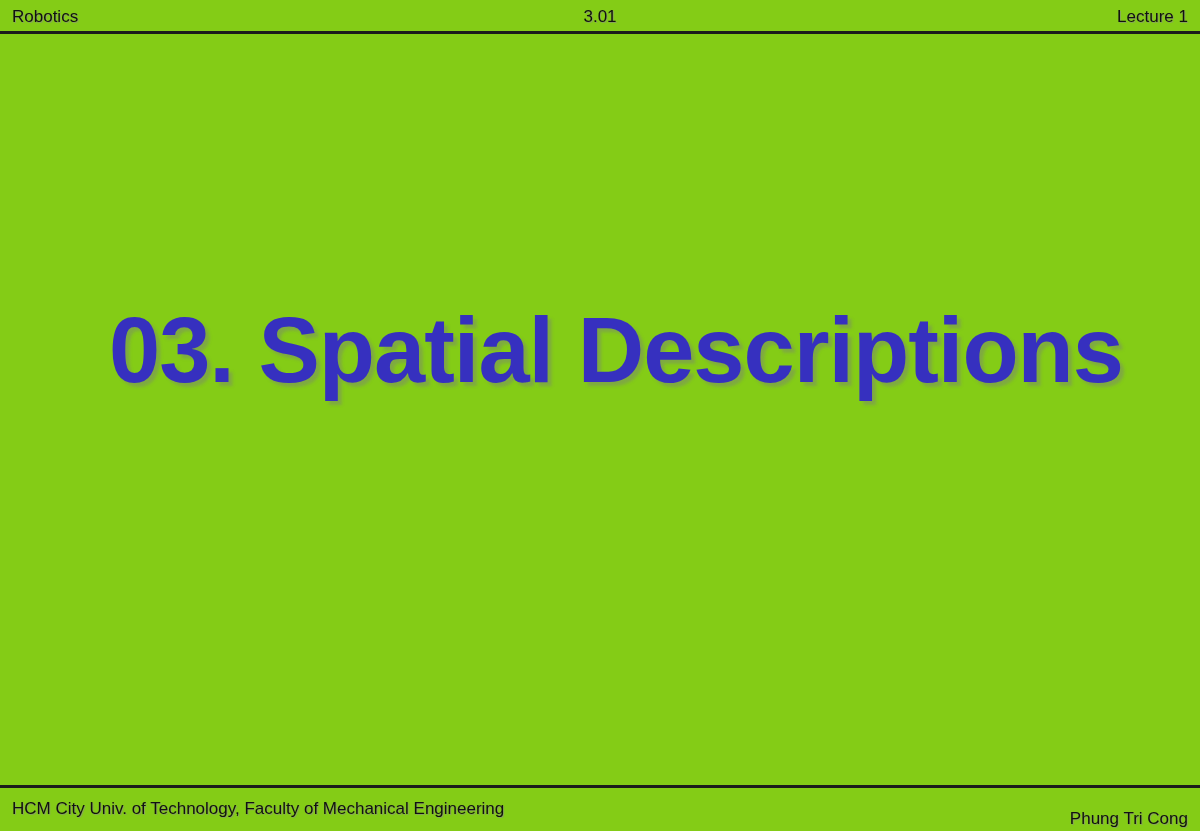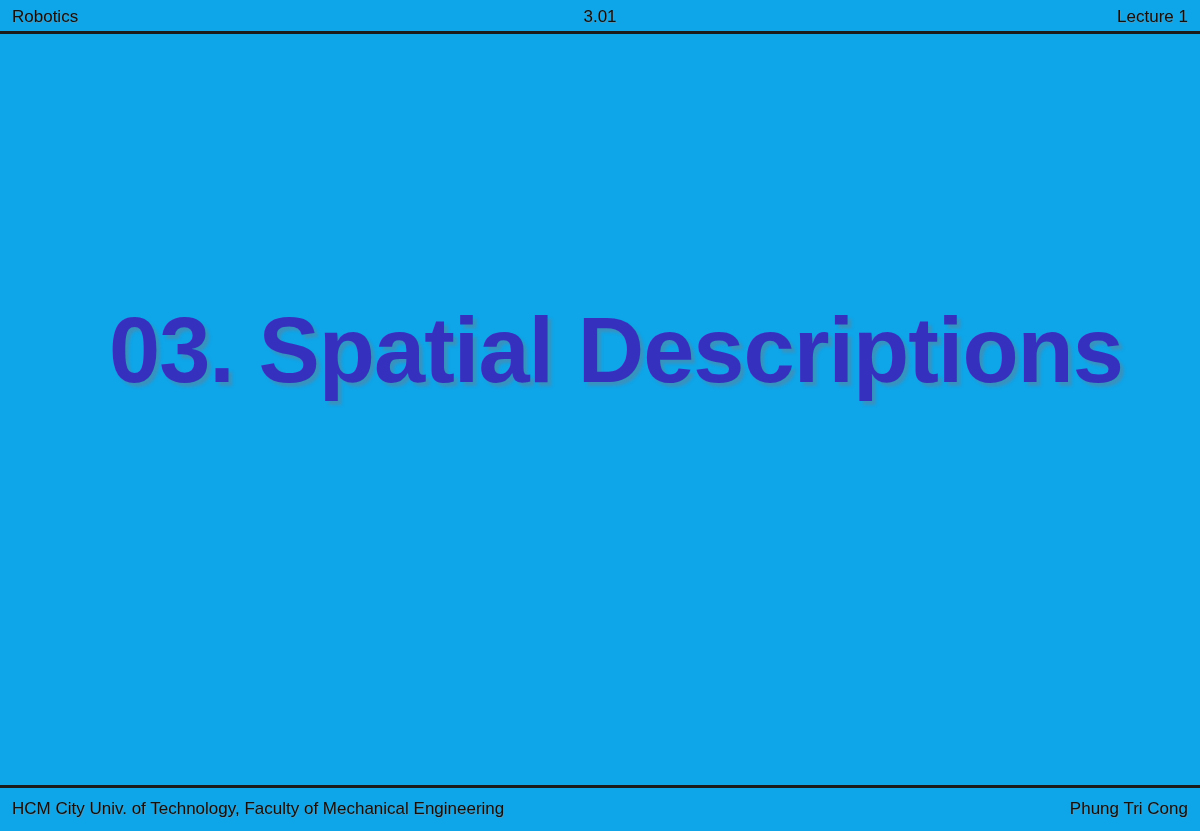--- a/index.html
+++ b/index.html
@@ -10,21 +10,21 @@
   }
   body {
     font-family: "Liberation Sans", sans-serif;
     -webkit-font-smoothing: antialiased;
   }
 
   .slide {
     position: relative;
     width: 1200px;
     height: 831px;
-    background: #0ea5e9;
+    background: #84cc16;
     overflow: hidden;
     box-sizing: border-box;
   }
 
   
   .slide-header {
     position: absolute;
     left: 0;
     top: 0;
     width: 1200px;
@@ -92,21 +92,21 @@
     top: 14px;
     font-family: "Liberation Sans", sans-serif;
     font-size: 17px;
     font-weight: 400;
     color: #111111;
     line-height: 20px;
     white-space: nowrap;
     text-shadow: 1px 1px 0 rgba(140,140,140,0.55);
   }
   .ftr-left  { left: 12px; }
-  .ftr-right { right: 12px; }
+  .ftr-right { right: 12px; margin-top: 10px; }
 </style>
 </head>
 <body>
 
 <div class="slide">
 
   <div class="slide-header">
     <span class="hdr-text hdr-left">Robotics</span>
     <span class="hdr-text hdr-center">3.01</span>
     <span class="hdr-text hdr-right">Lecture 1</span>

